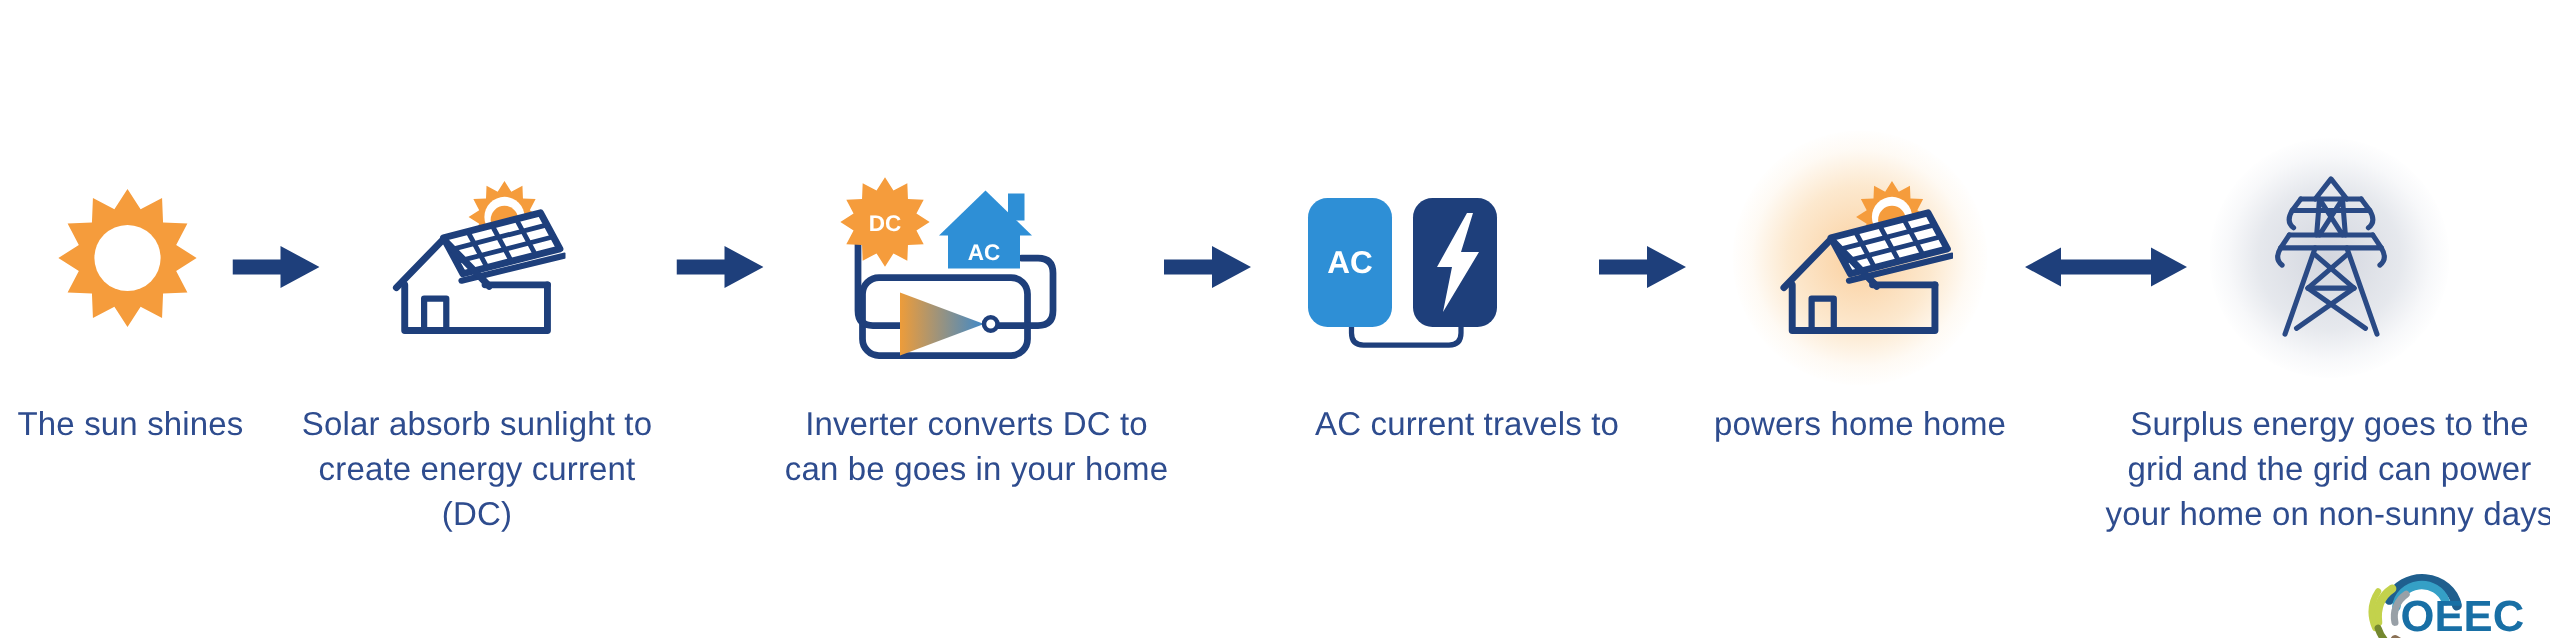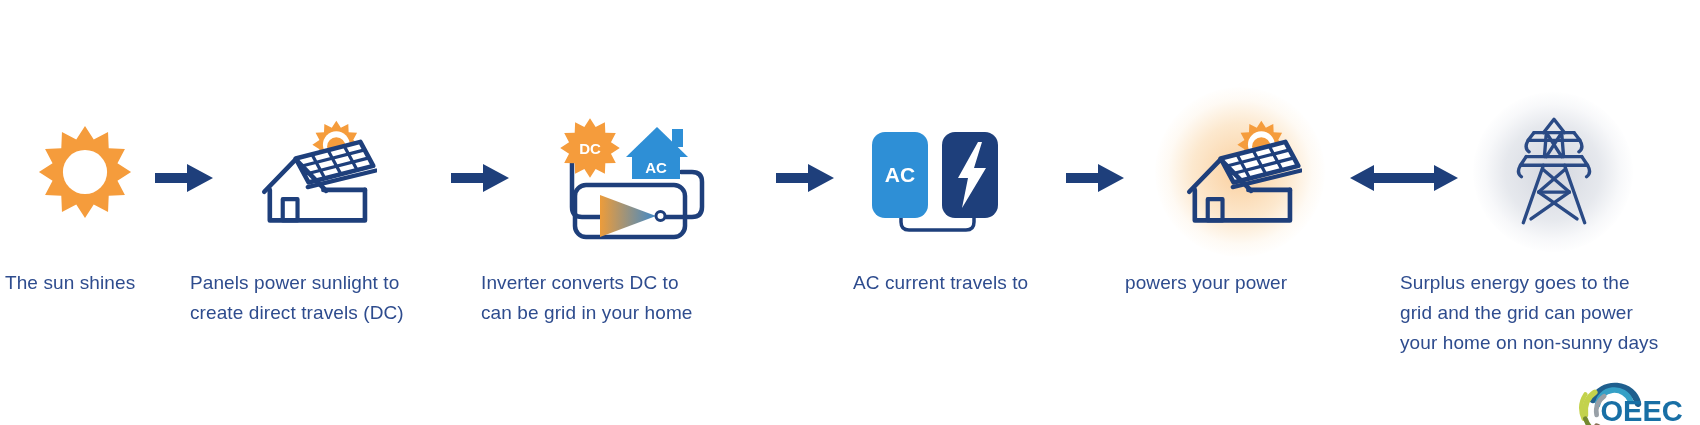--- a/index.html
+++ b/index.html
@@ -3,22 +3,22 @@
 <meta charset="utf-8">
 <style>
   html,body{margin:0;padding:0;background:#ffffff;}
   #stage{
     position:relative;width:1700px;height:410px;background:#ffffff;overflow:hidden;
     font-family:"Liberation Sans",sans-serif;
     margin-top:20px;
   }
   .abs{position:absolute;}
   .caption{
-    position:absolute;top:248px;text-align:left;
-    font-size:19px;line-height:30px;font-weight:500;color:#2E4C8E;
+    position:absolute;top:248px;text-align:center;
+    font-size:22px;line-height:30px;font-weight:500;color:#2E4C8E;
     letter-spacing:0.1px;
   }
   .glow-orange{
     position:absolute;border-radius:50%;
     background:radial-gradient(circle,
       rgba(246,160,62,0.50) 0%,
       rgba(248,196,128,0.38) 40%,
       rgba(252,228,195,0.18) 60%,
       rgba(255,255,255,0) 72%);
   }
@@ -142,32 +142,32 @@
       <path d="M36,58 L64,82 M60,58 L32,82"></path>
       <path d="M32,82 H64"></path>
       <path d="M32,82 L72,110 M64,82 L24,110"></path>
     </g>
   </svg>
 
   <div class="caption" style="left:5px;width:164px">
     <div>The sun shines</div>
   </div>
   <div class="caption" style="left:190px;width:256px">
-    <div>Panels power sunlight to</div>
-    <div>create direct travels (DC)</div>
+    <div>Solar absorb sunlight to</div>
+    <div>create energy current (DC)</div>
   </div>
-  <div class="caption" style="left:481px;width:280px">
+  <div class="caption" style="left:511px;width:280px">
     <div>Inverter converts DC to</div>
-    <div>can be grid in your home</div>
+    <div>can be goes in your home</div>
   </div>
   <div class="caption" style="left:853px;width:250px">
     <div>AC current travels to</div>
   </div>
   <div class="caption" style="left:1125px;width:230px">
-    <div>powers your power</div>
+    <div>powers home home</div>
   </div>
   <div class="caption" style="left:1400px;width:306px">
     <div>Surplus energy goes to the</div>
     <div>grid and the grid can power</div>
     <div>your home on non-sunny days</div>
   </div>
 
   <svg class="abs" style="left:1576px;top:340px" width="122" height="78" viewBox="0 0 130 82">
     <g fill="none" stroke-linecap="round">
       <path d="M18,42 A25,23 0 0 1 66,46" stroke="#1F5F8E" stroke-width="7"></path>

